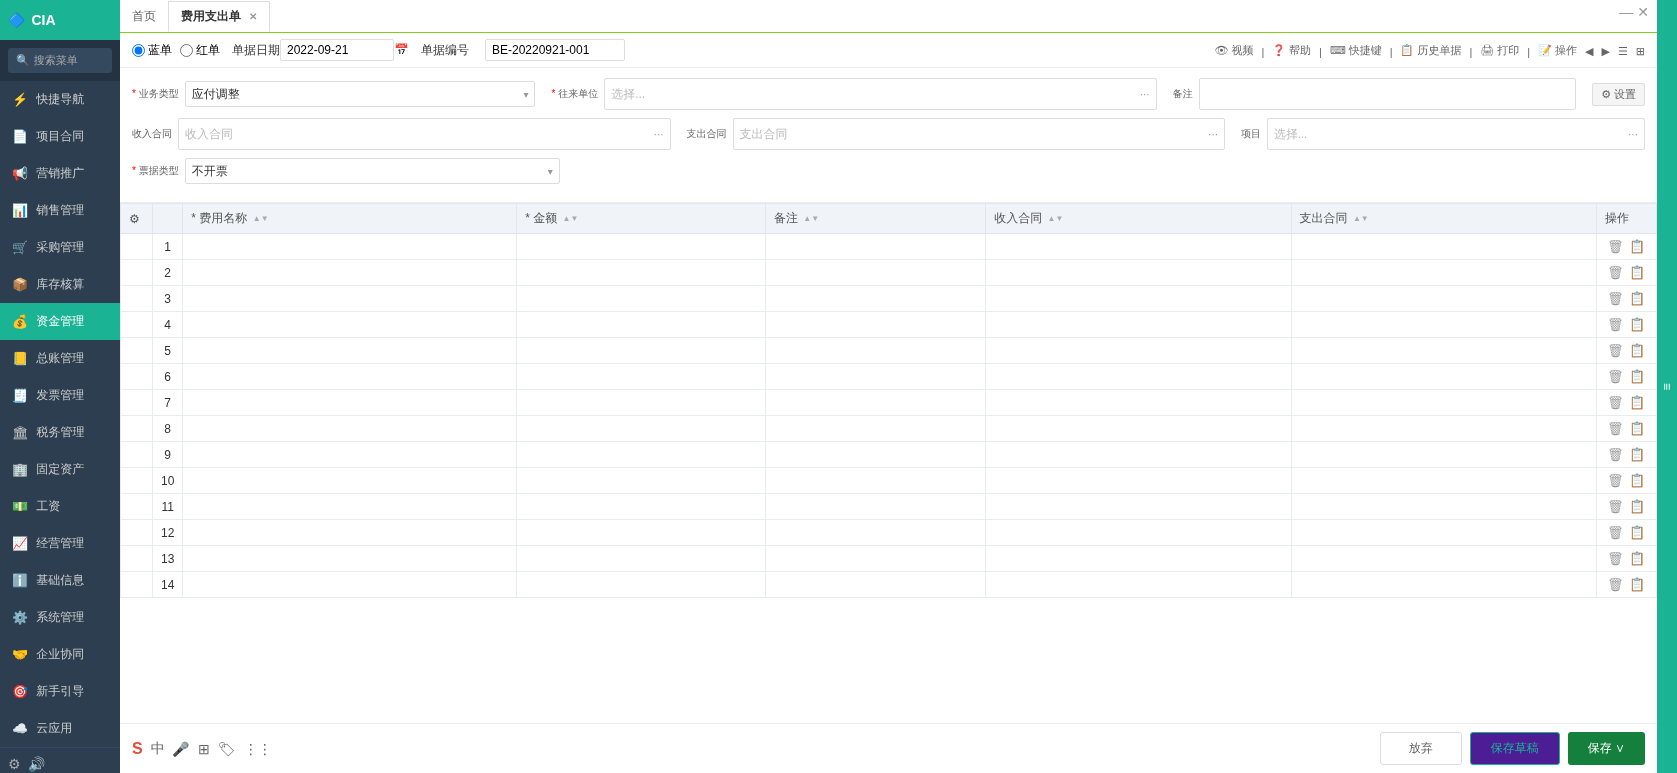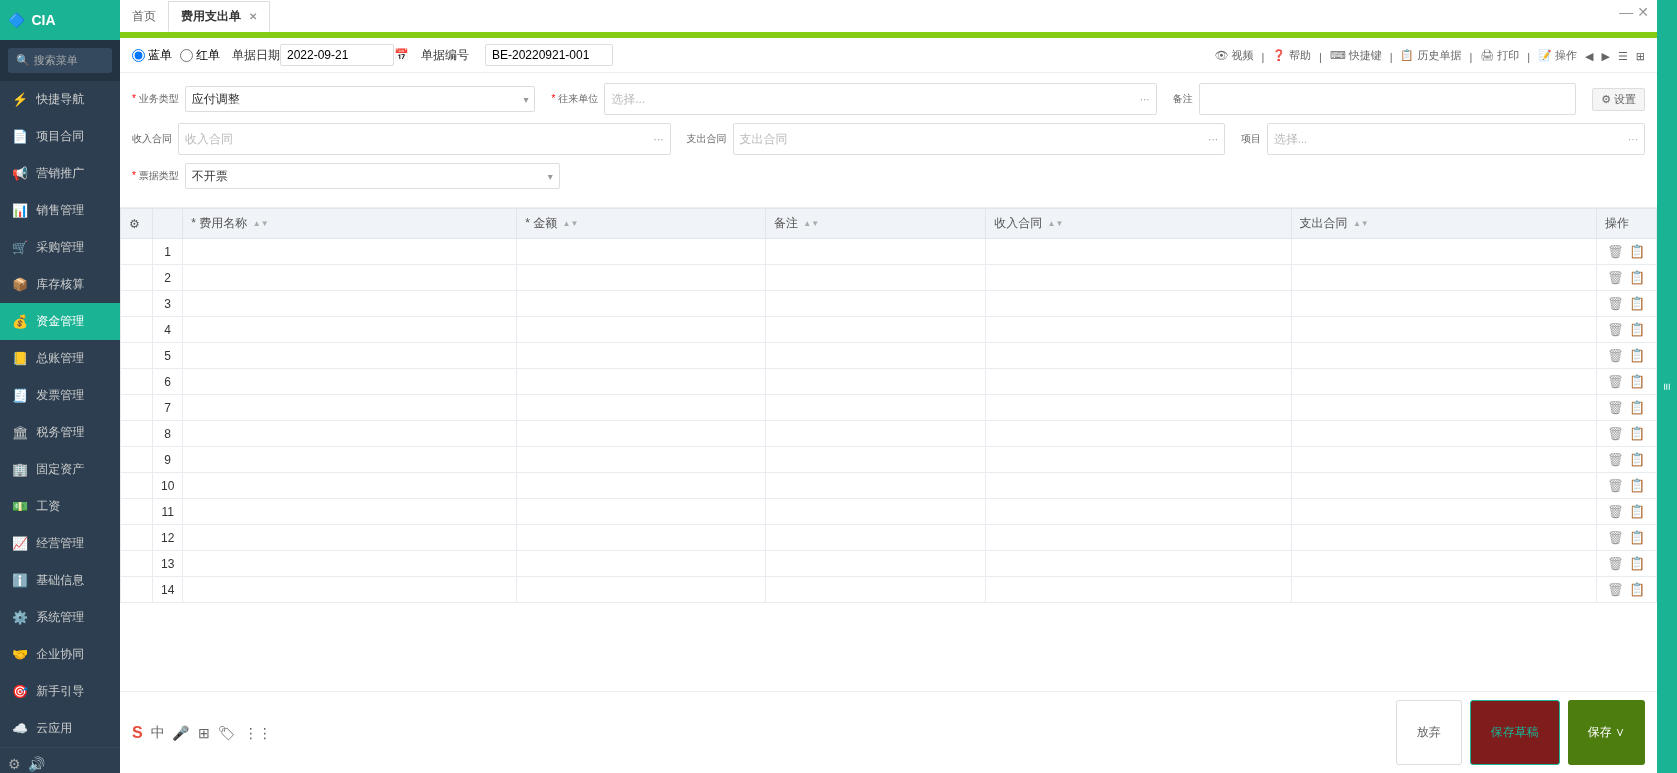--- a/index.html
+++ b/index.html
@@ -57,30 +57,30 @@
     .action-icons { display: flex; align-items: center; justify-content: center; gap: 6px; }
     .action-icon { color: #999; cursor: pointer; font-size: 13px; }
     .subtotal-row td { background: #fdf8ec; font-weight: bold; }
     .sort-icons { display: inline-flex; flex-direction: column; font-size: 8px; color: #aaa; margin-left: 2px; vertical-align: middle; cursor: pointer; }
 
     
     .footer { padding: 8px 12px; display: flex; align-items: center; justify-content: space-between; border-top: 1px solid #eee; background: #fff; flex-shrink: 0; }
     .footer-tools { display: flex; align-items: center; gap: 8px; }
     .footer-tool { color: #666; cursor: pointer; font-size: 14px; }
     .footer-buttons { display: flex; gap: 8px; }
-    .btn-discard { background: #fff; border: 1px solid #ddd; border-radius: 3px; padding: 6px 20px; font-size: 12px; color: #666; cursor: pointer; }
-    .btn-save-draft { background: #7f1d1d; border: 1px solid #1ab394; border-radius: 3px; padding: 6px 20px; font-size: 12px; color: #1ab394; cursor: pointer; }
-    .btn-save { background: #4d7c0f; border: none; border-radius: 3px; padding: 24px 20px; font-size: 12px; color: #fff; cursor: pointer; display: flex; align-items: center; gap: 4px; }
+    .btn-discard { background: #fff; border: 1px solid #ddd; border-radius: 3px; padding: 6px 28px; font-size: 12px; color: #666; cursor: pointer; }
+    .btn-save-draft { background: #4c1d95; border: 1px solid #1ab394; border-radius: 3px; padding: 6px 20px; font-size: 12px; color: #1ab394; cursor: pointer; }
+    .btn-save { background: #15803d; border: none; border-radius: 3px; padding: 8px 20px; font-size: 12px; color: #fff; cursor: pointer; display: flex; align-items: center; gap: 4px; }
 
     
     .right-panel { width: 20px; background: #1ab394; display: flex; flex-direction: column; align-items: center; justify-content: center; gap: 4px; cursor: pointer; }
     .right-panel-icon { color: #fff; font-size: 12px; writing-mode: vertical-rl; }
     .window-btn { background: none; border: none; cursor: pointer; color: #999; font-size: 14px; }
 
-    .header-row { display: flex; align-items: center; border-bottom: 6px solid #84cc16; background: #fff; position: relative; }
+    .header-row { display: flex; align-items: center; border-bottom: 1px solid #84cc16; background: #fff; position: relative; }
 
     
     input[type="text"], input[type="date"] { border: 1px solid #ddd; border-radius: 2px; padding: 3px 6px; font-size: 12px; outline: none; }
   </style>
 </head>
 <body>
 
 <div class="sidebar">
   <div class="sidebar-logo">
     <span>🔷</span>
@@ -202,21 +202,21 @@
           <span>红单</span>
         </label>
       </div>
       <div class="date-field">
         <span>单据日期</span>
         <input type="text" value="2022-09-21" style="width: 114px;">
         <span>📅</span>
       </div>
       <div class="doc-no">
         <span>单据编号</span>
-        <input type="text" style="width: 128px;" value="BE-20220921-001">
+        <input type="text" style="width: 140px;" value="BE-20220921-001">
       </div>
     </div>
     <div class="toolbar-right">
       <span>👁 <span>视频</span></span>
       <span>|</span>
       <span>❓ <span>帮助</span></span>
       <span>|</span>
       <span>⌨ <span>快捷键</span></span>
       <span>|</span>
       <span>📋 <span>历史单据</span></span>

